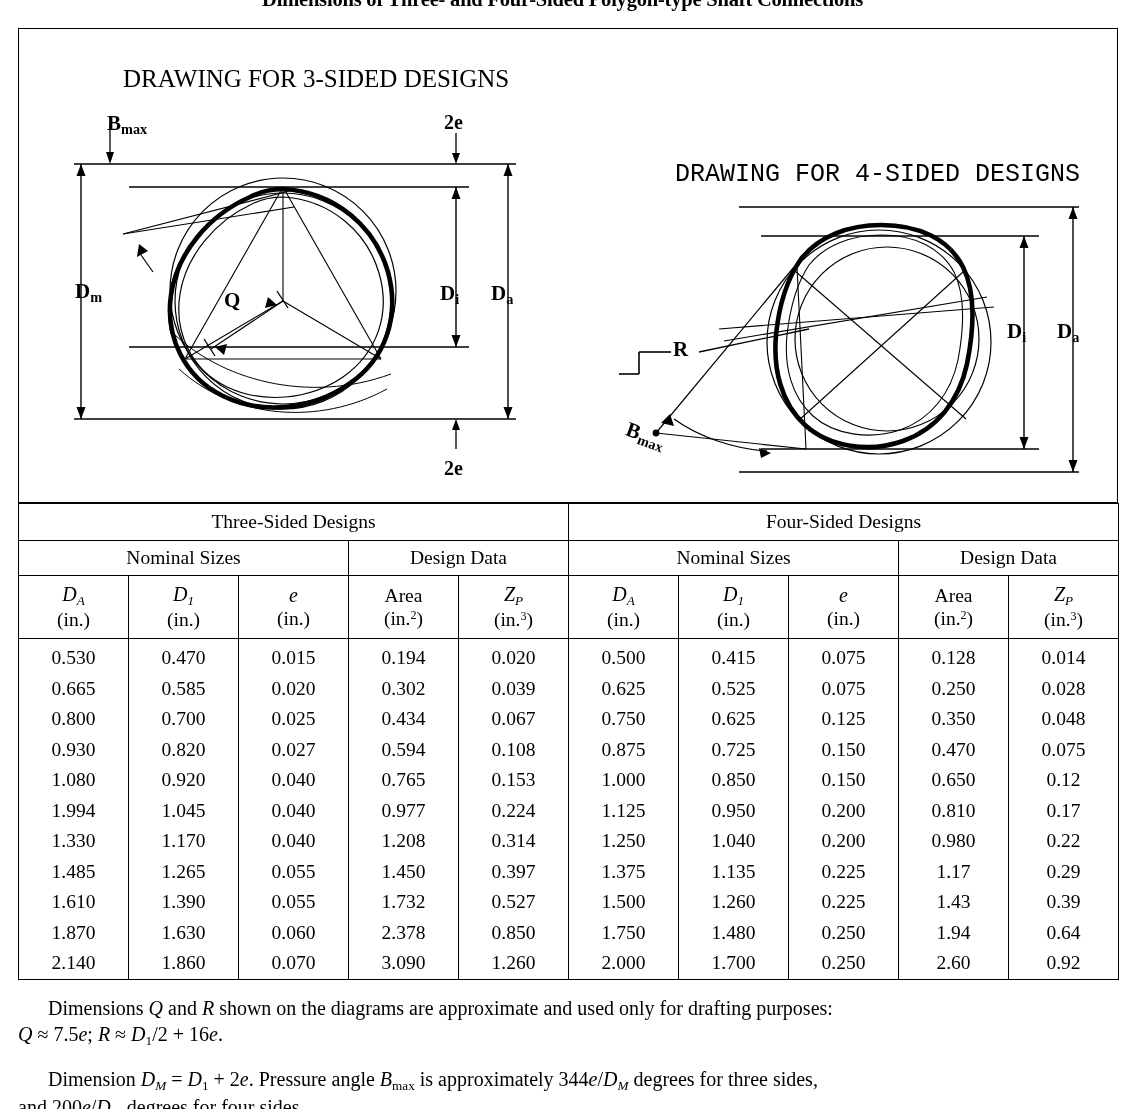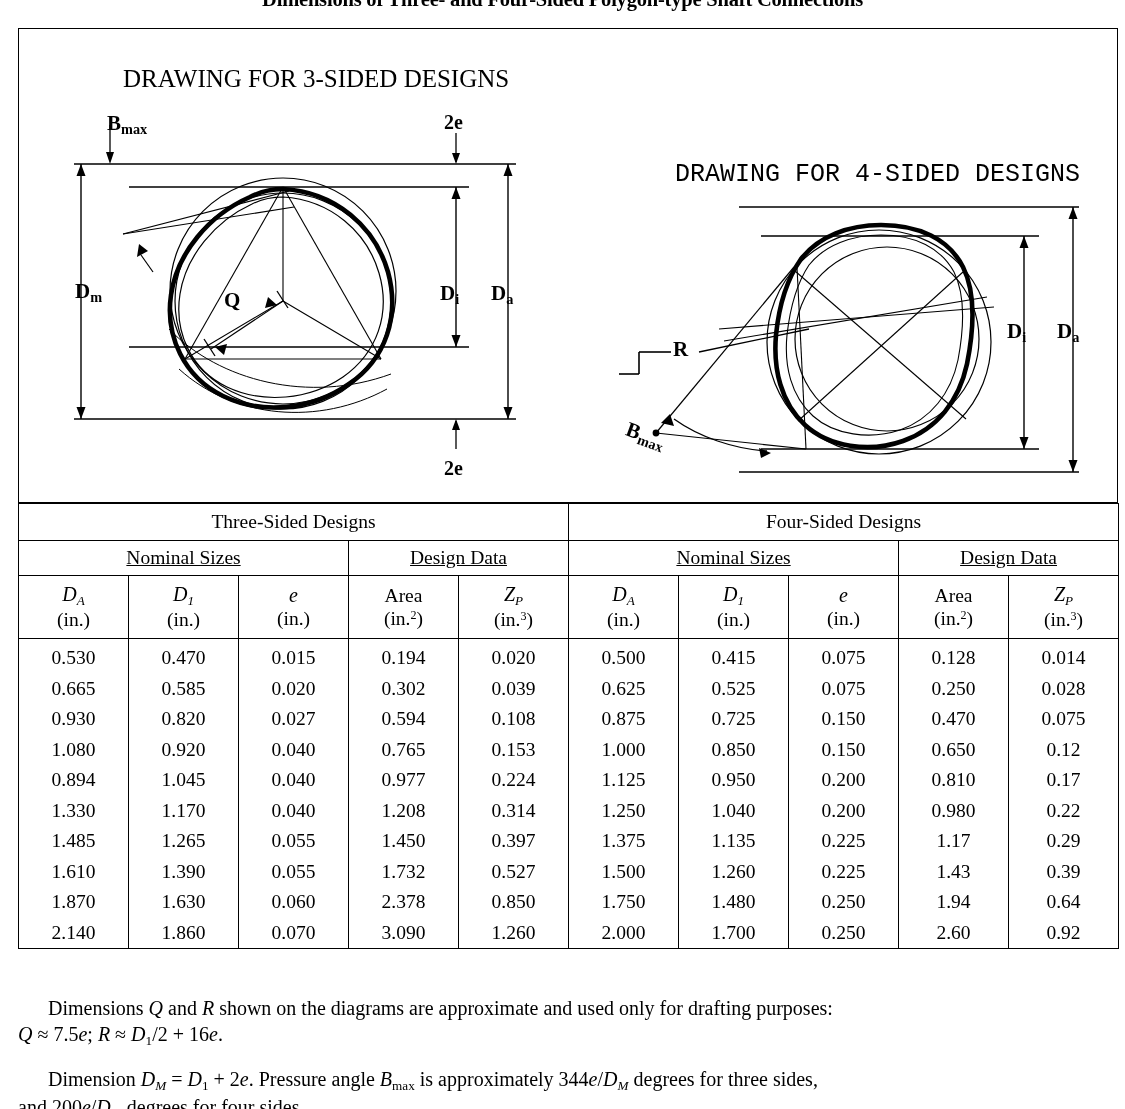--- a/index.html
+++ b/index.html
@@ -41,21 +41,21 @@
   table.maintable td,table.maintable th{
     border:0;padding:0;text-align:center;font-weight:normal;
     vertical-align:middle;
   }
   .bt{border-top:1.6px solid #000 !important;}
   .bb{border-bottom:1.6px solid #000 !important;}
   .bl{border-left:1.6px solid #000 !important;}
   .br{border-right:1.6px solid #000 !important;}
   .thin-l{border-left:1px solid #000 !important;}
   .grouprow td{height:36px;font-size:19.5px;}
-  .subrow td{height:34px;font-size:19.5px;text-decoration:underline;}
+  .subrow td{height:34px;font-size:19.5px;}
   .unitrow td{height:62px;line-height:1.18;font-size:19.5px;}
   .datarow td{height:30.5px;font-size:19.5px;}
   .datarow.first td{padding-top:4px;}
   sup.ex{font-size:0.62em;vertical-align:0.5em;}
   .symb{font-style:italic;font-size:20px;}
   .symb .s{font-style:italic;font-size:0.66em;vertical-align:-0.3em;}
 
   
   .notes{
     position:absolute;left:18px;top:995px;width:1100px;
@@ -306,20 +306,32 @@
             <td class="thin-l">0.020</td>
             <td class="thin-l">0.302</td>
             <td class="thin-l">0.039</td>
             <td class="bl">0.625</td>
             <td class="thin-l">0.525</td>
             <td class="thin-l">0.075</td>
             <td class="thin-l">0.250</td>
             <td class="thin-l br">0.028</td>
           </tr>
           <tr class="datarow">
+            <td class="bl">0.800</td>
+            <td class="thin-l">0.700</td>
+            <td class="thin-l">0.025</td>
+            <td class="thin-l">0.434</td>
+            <td class="thin-l">0.067</td>
+            <td class="bl">0.750</td>
+            <td class="thin-l">0.625</td>
+            <td class="thin-l">0.125</td>
+            <td class="thin-l">0.350</td>
+            <td class="thin-l br">0.048</td>
+          </tr>
+          <tr class="datarow">
             <td class="bl">0.930</td>
             <td class="thin-l">0.820</td>
             <td class="thin-l">0.027</td>
             <td class="thin-l">0.594</td>
             <td class="thin-l">0.108</td>
             <td class="bl">0.875</td>
             <td class="thin-l">0.725</td>
             <td class="thin-l">0.150</td>
             <td class="thin-l">0.470</td>
             <td class="thin-l br">0.075</td>
@@ -330,21 +342,21 @@
             <td class="thin-l">0.040</td>
             <td class="thin-l">0.765</td>
             <td class="thin-l">0.153</td>
             <td class="bl">1.000</td>
             <td class="thin-l">0.850</td>
             <td class="thin-l">0.150</td>
             <td class="thin-l">0.650</td>
             <td class="thin-l br">0.12</td>
           </tr>
           <tr class="datarow">
-            <td class="bl">0.894</td>
+            <td class="bl">1.994</td>
             <td class="thin-l">1.045</td>
             <td class="thin-l">0.040</td>
             <td class="thin-l">0.977</td>
             <td class="thin-l">0.224</td>
             <td class="bl">1.125</td>
             <td class="thin-l">0.950</td>
             <td class="thin-l">0.200</td>
             <td class="thin-l">0.810</td>
             <td class="thin-l br">0.17</td>
           </tr>

